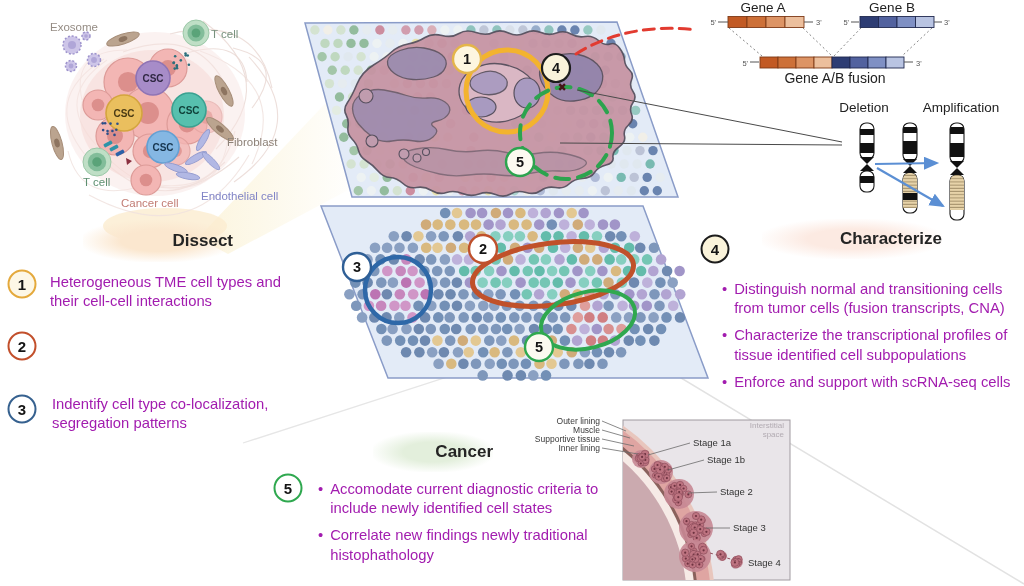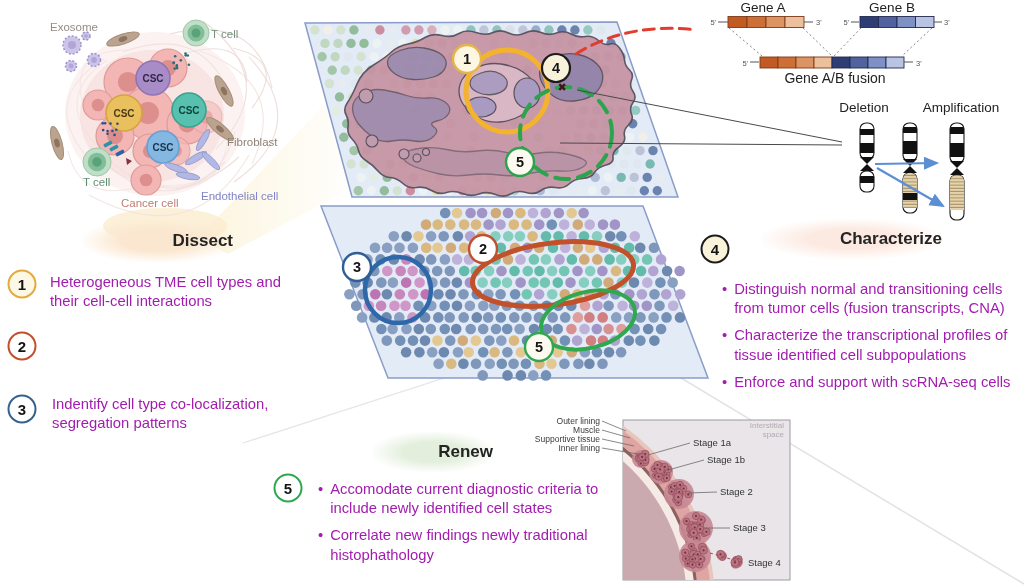--- a/index.html
+++ b/index.html
@@ -1275,21 +1275,21 @@
         <span class="dot">•</span>
         <span>Characterize the transcriptional profiles of tissue identified cell subpopulations</span>
       </div>
   <div class="bullet">
         <span class="dot">•</span>
         <span>Enforce and support with scRNA-seq cells</span>
       </div>
 </div>
 
 <div class="headline glow-green" id="renew-title" style="left:433px;top:452px;width:120px;height:40px;">
-      <span>Renew</span>
+      <span>Cancer</span>
     </div>
 <div class="badge" style="left:288px;top:488px;border:2.4px solid #2fa84f;background:#fff;">
       <span>5</span>
     </div>
 <div class="textblock" style="left:318px;top:480px;width:286px;">
   <div class="bullet">
         <span class="dot">•</span>
         <span>Accomodate current diagnostic criteria to include newly identified cell states</span>
       </div>
   <div class="bullet">

